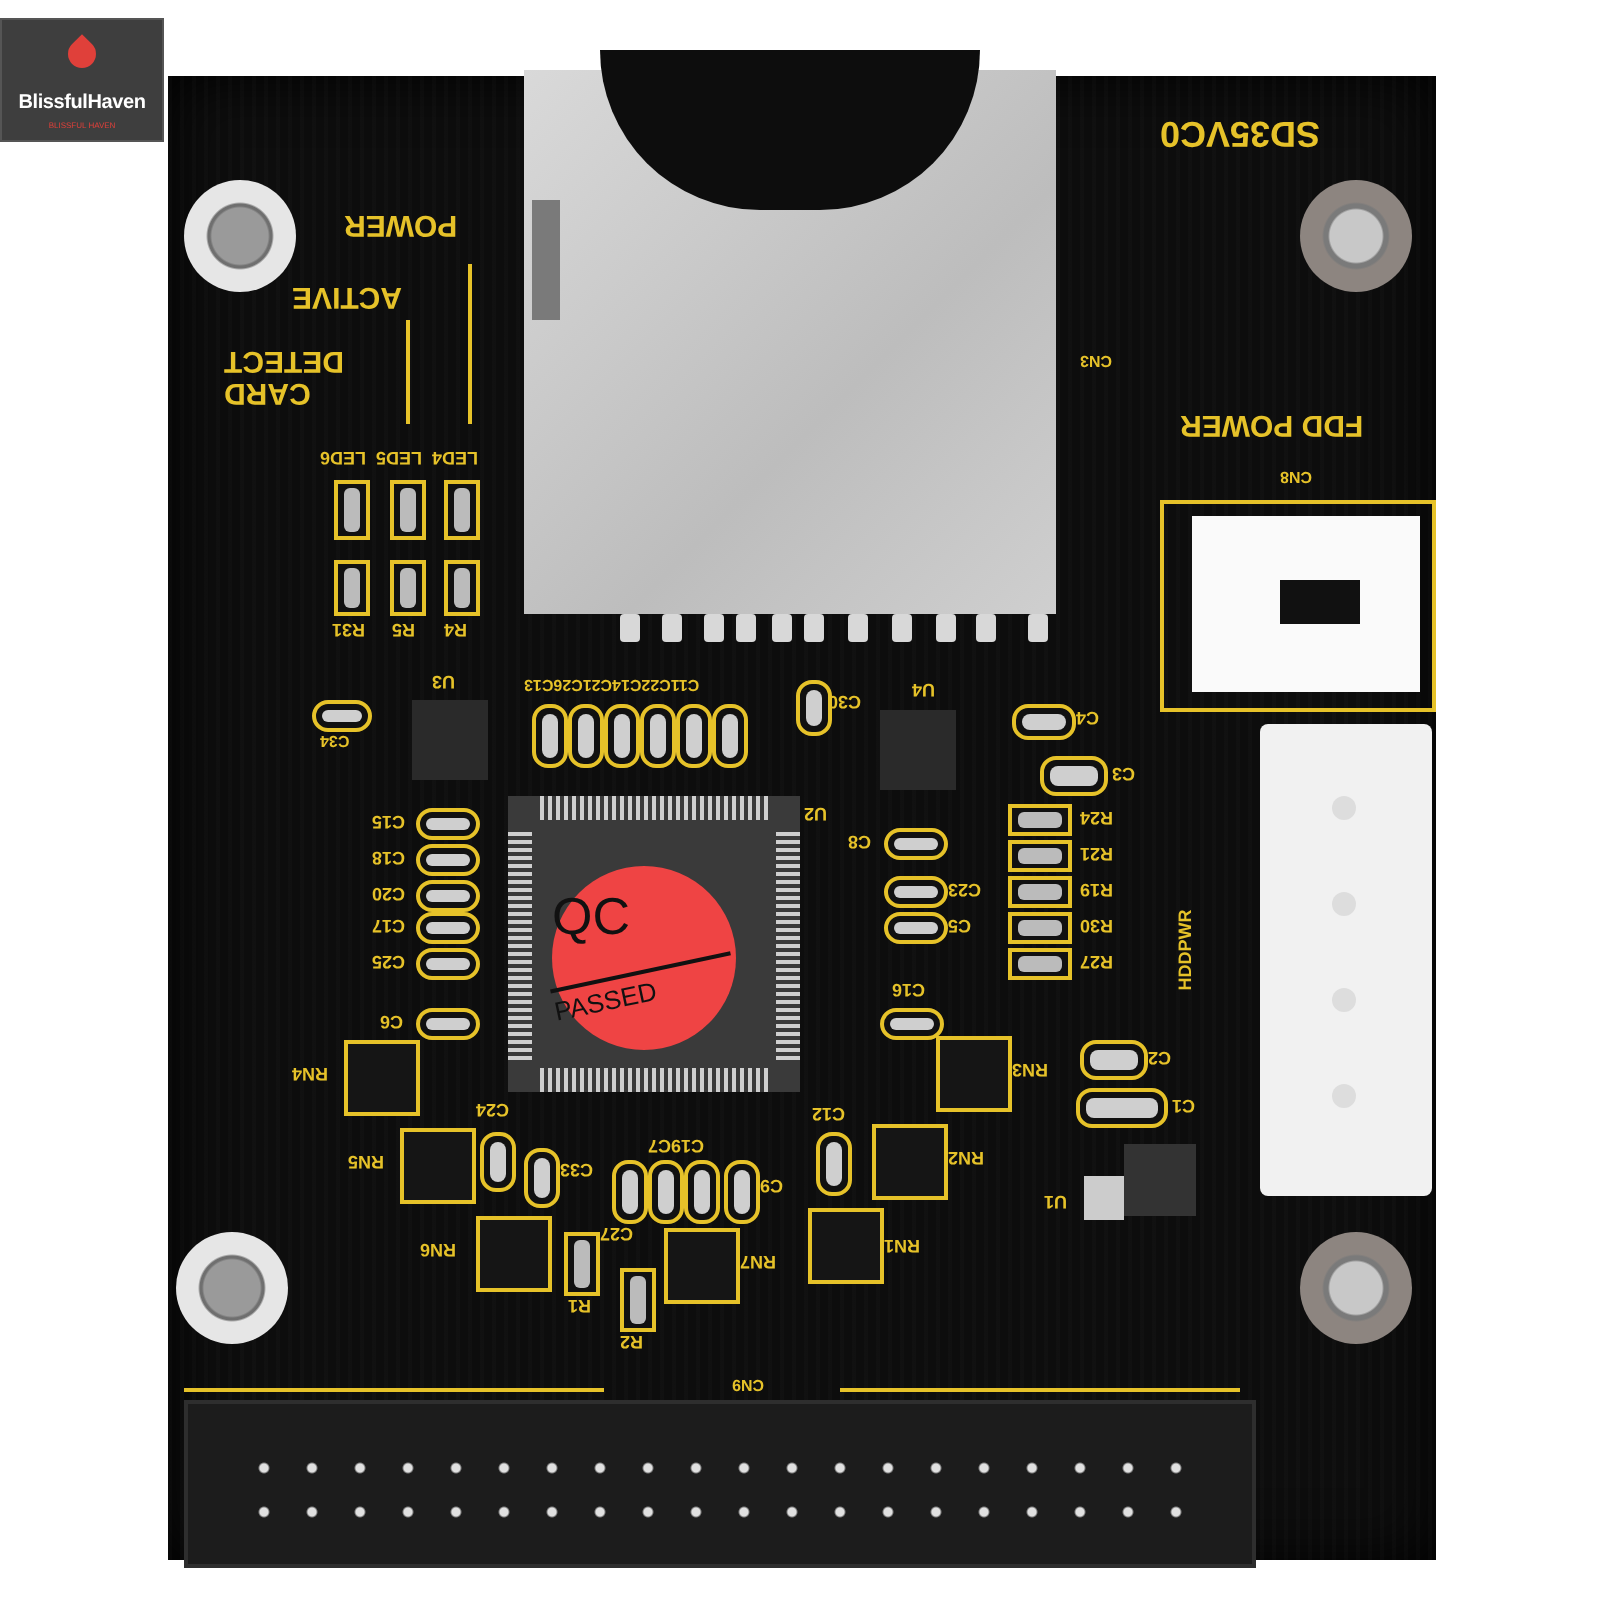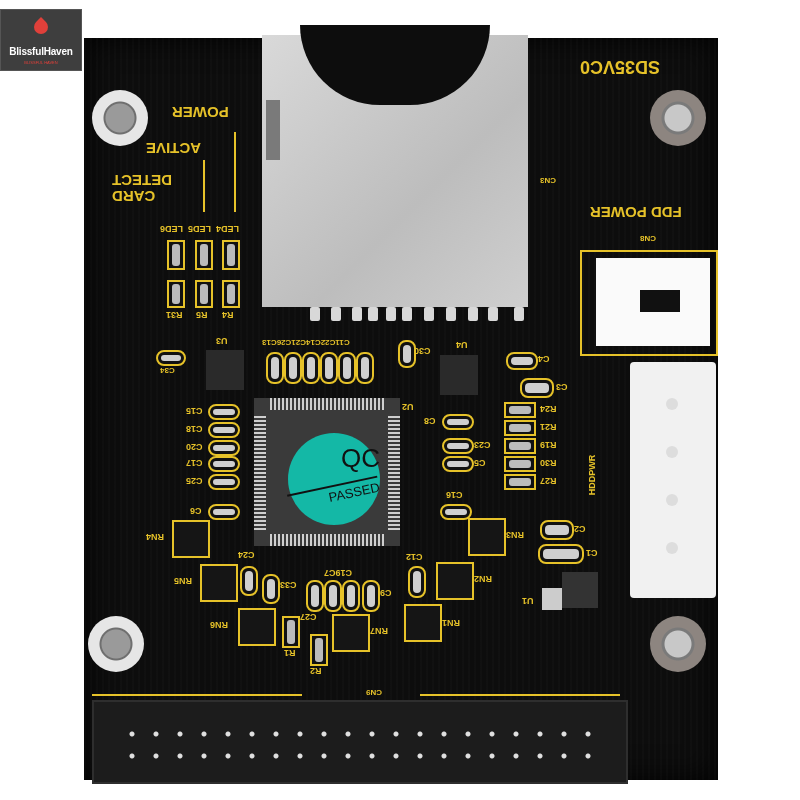--- a/index.html
+++ b/index.html
@@ -13,21 +13,21 @@
   .pcb-tex{left:84px;top:38px;width:634px;height:742px;background:repeating-linear-gradient(90deg,rgba(255,255,255,0.015) 0 2px,transparent 2px 6px);}
   .silk{color:#e6c229;font-weight:bold;font-family:"Liberation Sans",sans-serif;transform:rotate(180deg);white-space:nowrap;}
   .hole{width:56px;height:56px;border-radius:50%;background:radial-gradient(circle,#9a9a9a 0 14px,#6f6f6f 15px 16px,#e6e6e6 17px 28px);}
   .hole.dark{background:radial-gradient(circle,#c8c8c8 0 13px,#7a7a7a 14px 16px,#8d8580 17px 28px);}
   .slot{left:262px;top:35px;width:266px;height:272px;background:linear-gradient(135deg,#d9d9d9,#bdbdbd 60%,#cfcfcf);}
   .slot-cut{left:300px;top:25px;width:190px;height:80px;background:#0d0d0d;border-radius:0 0 95px 95px;}
   .pin{width:10px;height:14px;background:#d8d8d8;top:307px;border-radius:2px;}
   .qfp{left:254px;top:398px;width:146px;height:148px;background:#3a3a3a;}
   .qfp-pins-h{left:270px;width:116px;height:12px;background:repeating-linear-gradient(90deg,#cfcfcf 0 2px,#3a3a3a 2px 4px);}
   .qfp-pins-v{top:414px;width:12px;height:116px;background:repeating-linear-gradient(0deg,#cfcfcf 0 2px,#3a3a3a 2px 4px);}
-  .qc{left:288px;top:433px;width:92px;height:92px;border-radius:50%;background:#14b8a6;text-align:right;color:#111;}
+  .qc{left:276px;top:433px;width:92px;height:92px;border-radius:50%;background:#ef4444;text-align:left;color:#111;}
   .qc-title{position:absolute;left:0;top:10px;width:92px;font-size:26px;}
   .qc-sub{position:absolute;left:0;top:52px;width:92px;font-size:13px;transform:rotate(-12deg);border-top:2px solid #111;padding-top:2px;}
   .chip{background:#2a2a2a;}
   .cap{border:2px solid #e6c229;border-radius:8px;background:#111;}
   .cap::after{content:"";position:absolute;left:3px;right:3px;top:3px;bottom:3px;background:#cfcfcf;border-radius:4px;}
   .res{border:2px solid #e6c229;background:#111;}
   .res::after{content:"";position:absolute;left:3px;right:3px;top:2px;bottom:2px;background:#bbb;border-radius:3px;}
   .rn{border:2px solid #e6c229;background:#151515;}
   .ide{left:92px;top:700px;width:532px;height:80px;background:#1c1c1c;border:2px solid #2e2e2e;}
   .ide-pins{left:120px;top:723px;width:480px;height:40px;background:

